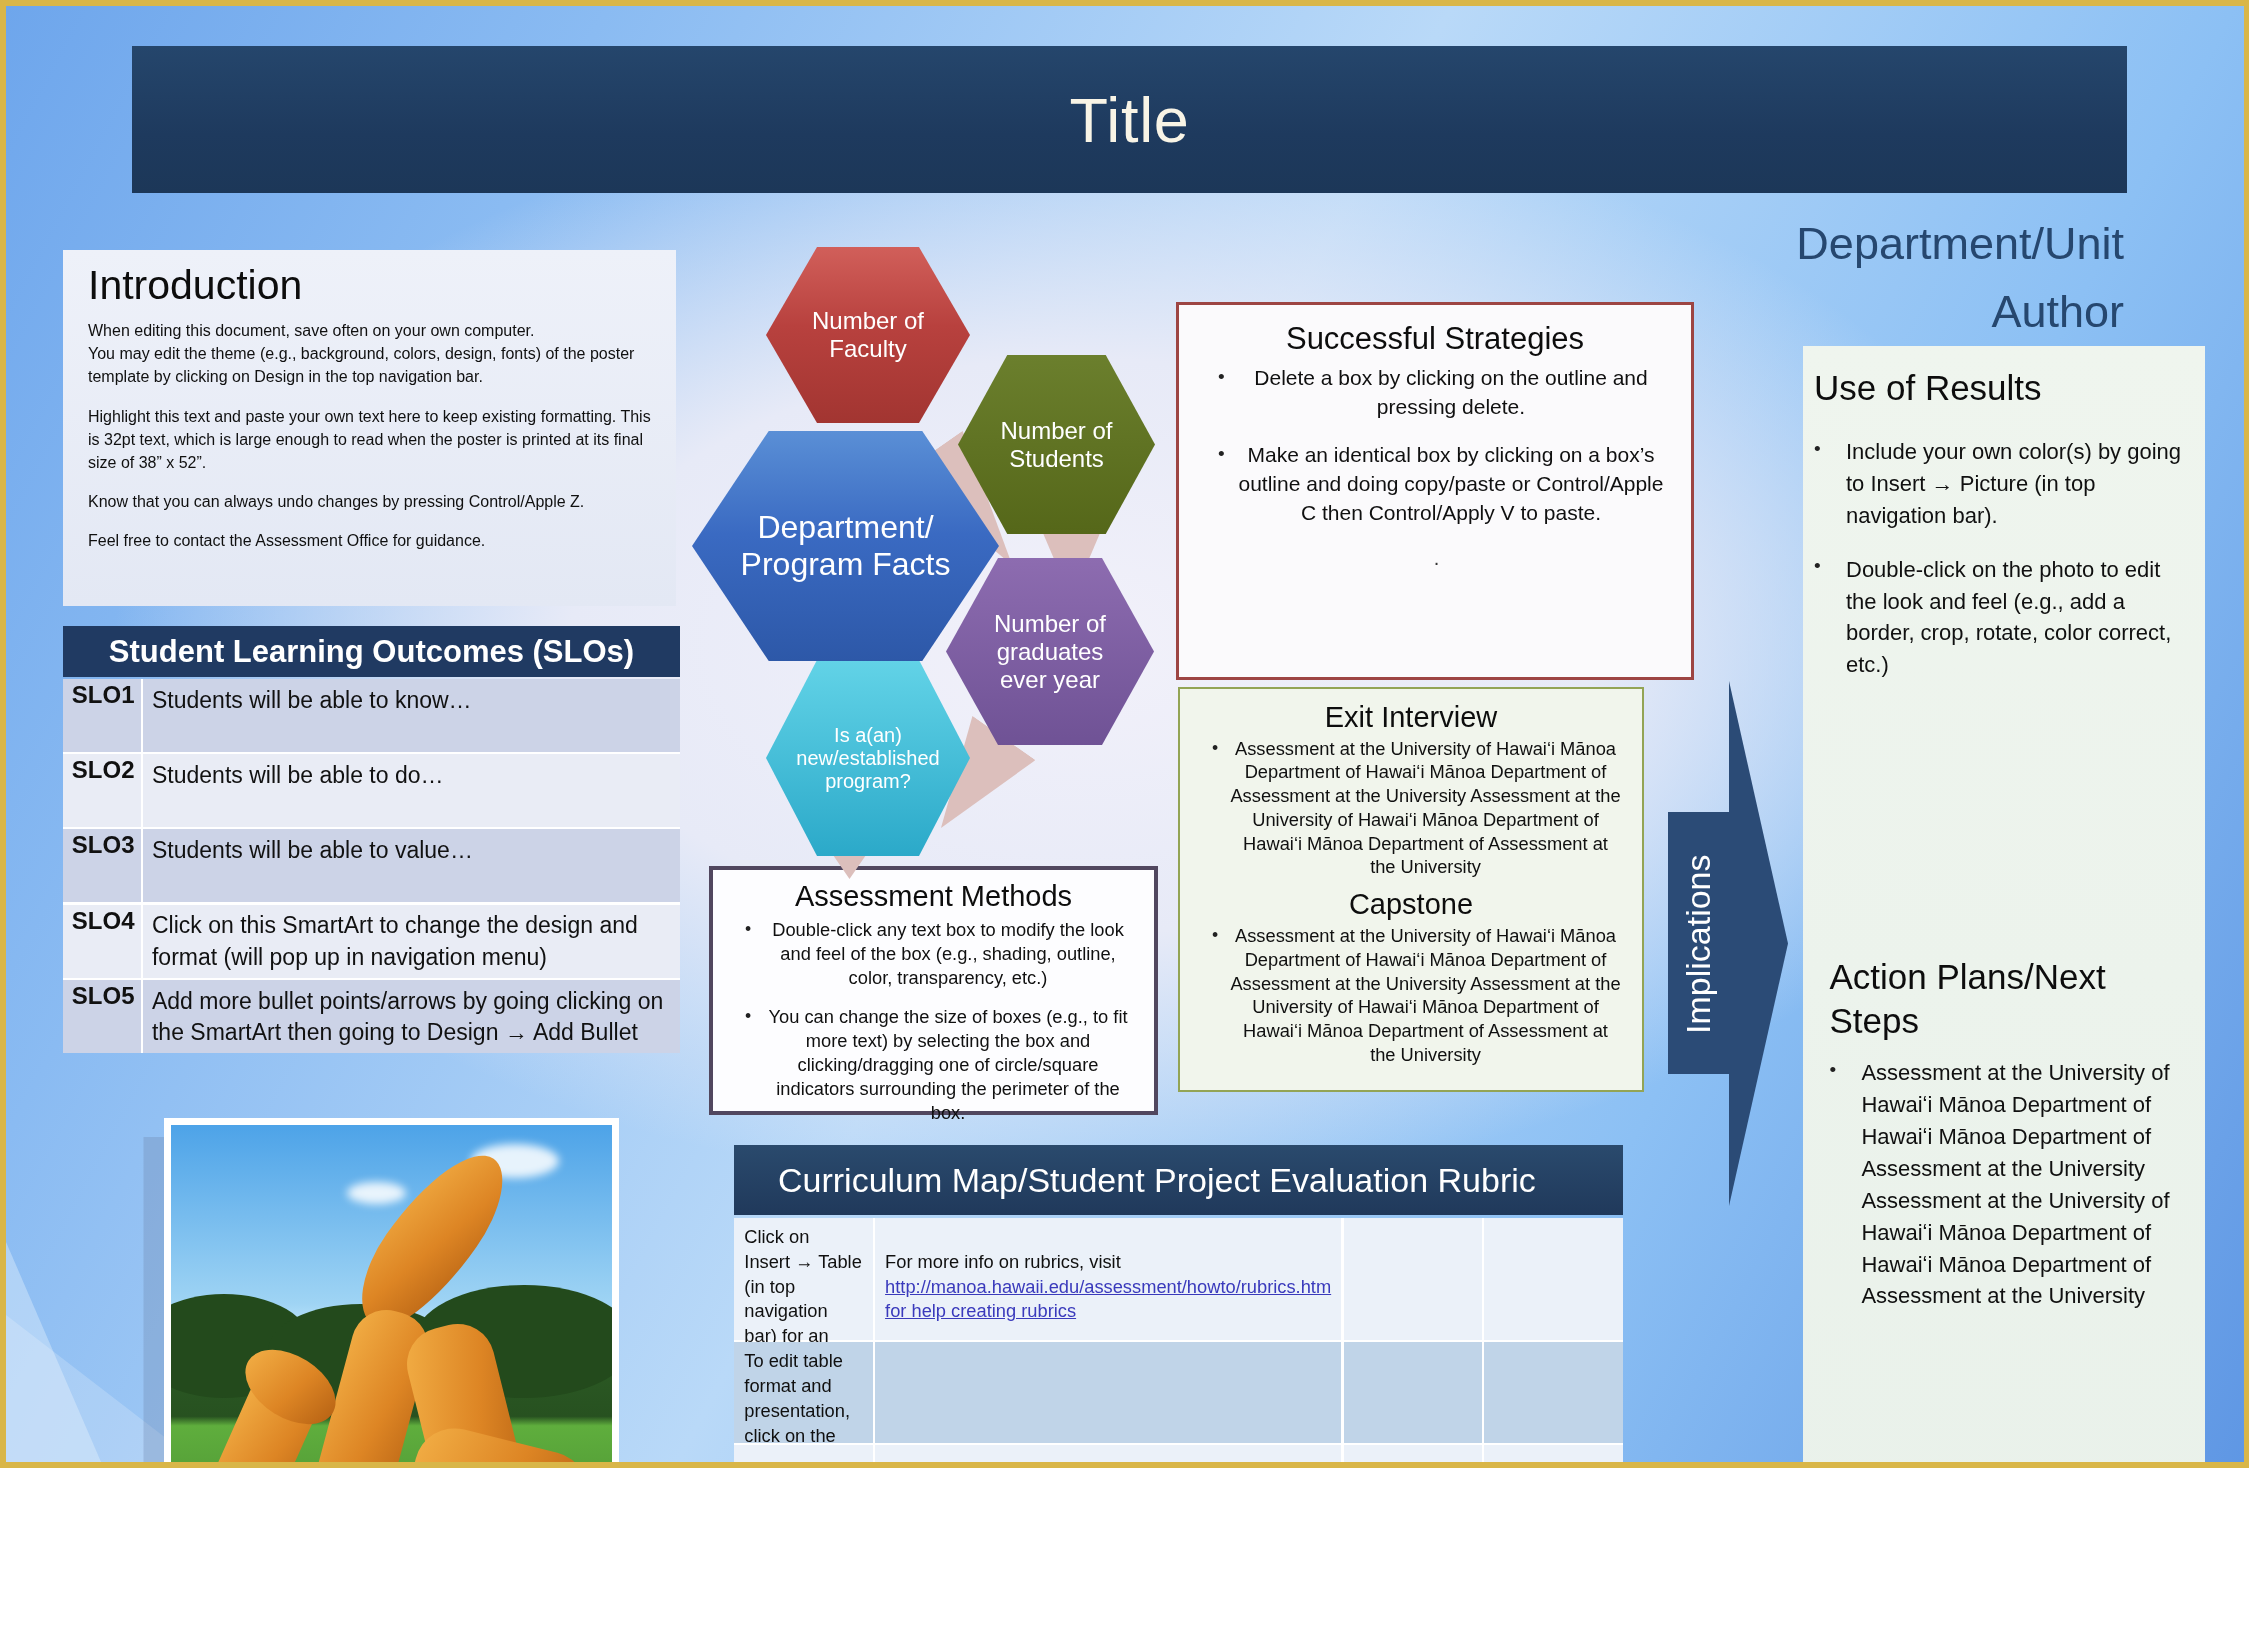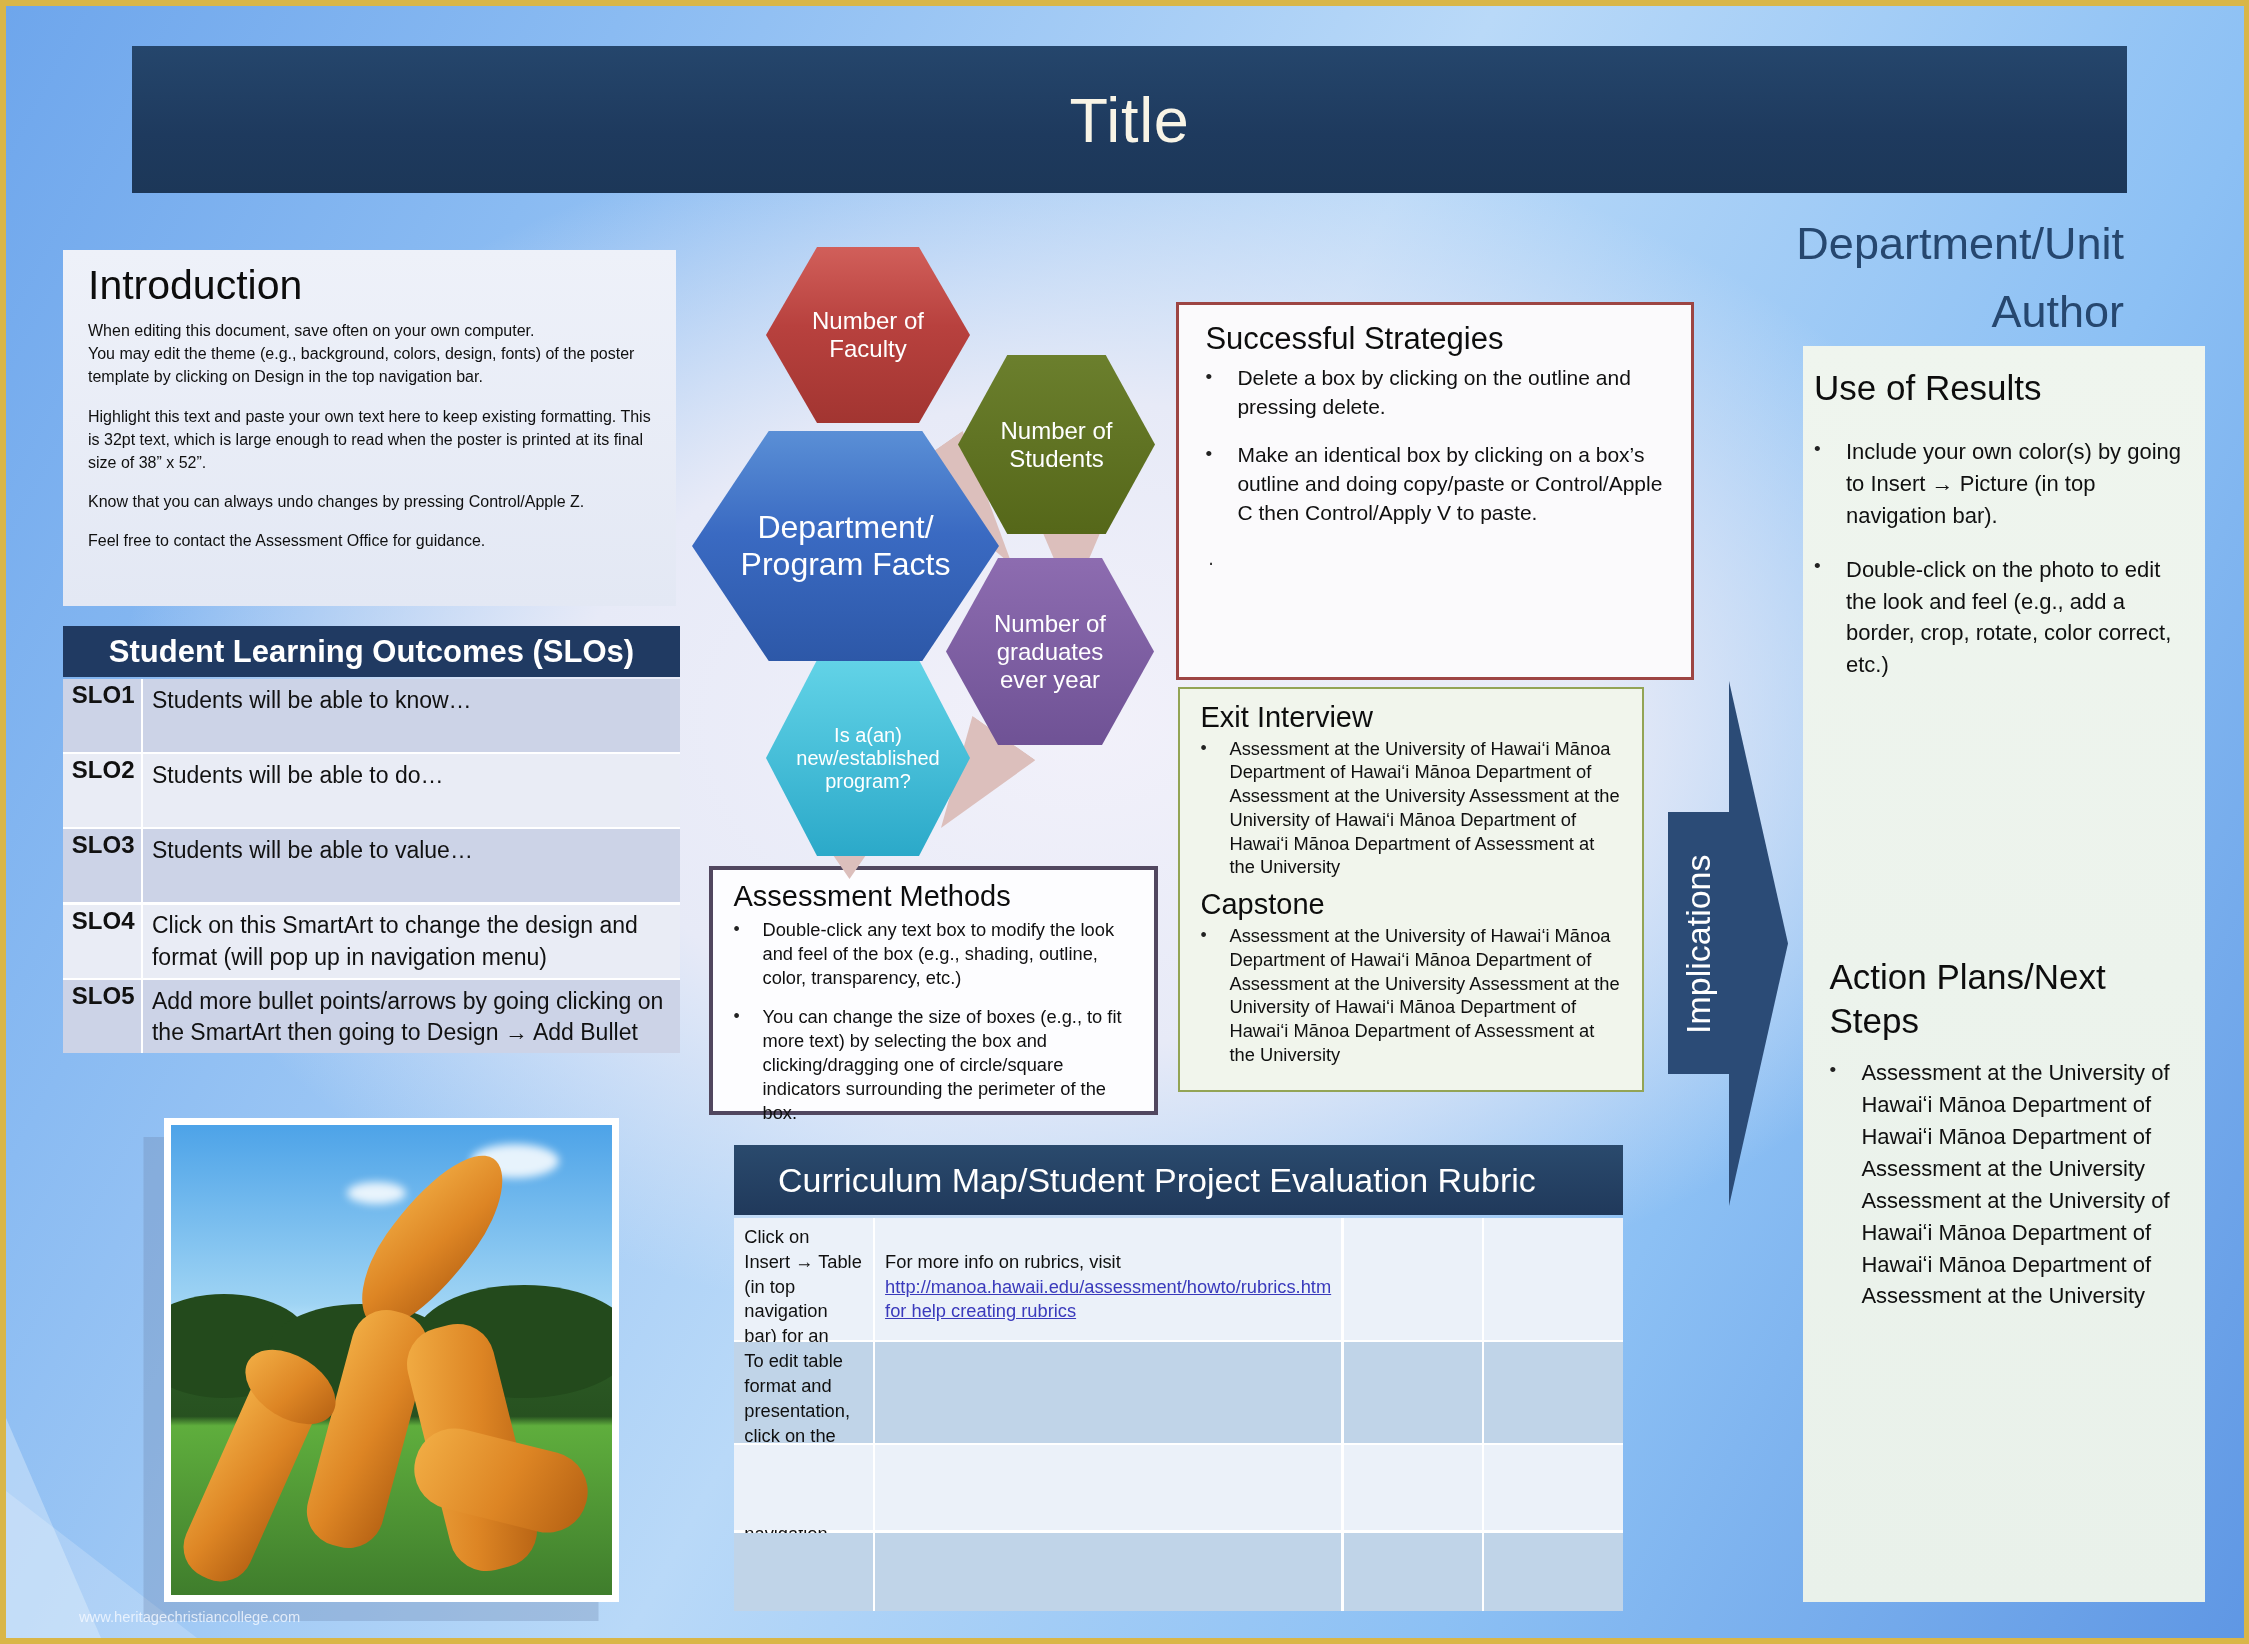--- a/index.html
+++ b/index.html
@@ -1,18 +1,18 @@
 <!DOCTYPE html>
 <html style="font-size:11.7px"><head>
 <meta charset="utf-8">
 <style>
   * { margin:0; padding:0; box-sizing:border-box; }
   html,body { width:2250px; height:1644px; font-family:"Liberation Sans", sans-serif; }
   #poster {
-    position:relative; width:2250px; height:1644px; overflow:hidden;
+    position:relative; width:2250px; height:1468px; overflow:hidden;
     border:6.6px solid #d9b648;
     background:
       radial-gradient(ellipse 60% 52% at 48% 44%, #f2f1fa 0%, #e7eaf7 38%, rgba(231,234,247,0) 72%),
       linear-gradient(118deg, #6ea6ec 0%, #8abbf2 20%, #b9d9f8 48%, #8cc0f4 74%, #5f97e4 100%);
   }
   .facet1 { position:absolute; left:0; bottom:0; width:191px; height:147px;
     background:rgba(255,255,255,0.20); clip-path:polygon(0 0,100% 100%,0 100%); }
   .facet2 { position:absolute; left:0; bottom:0; width:95px; height:220px;
     background:rgba(205,228,250,0.55); clip-path:polygon(0 0,100% 100%,0 100%); }
 
@@ -55,21 +55,21 @@
     display:flex; align-items:center; justify-content:center; text-align:center;
     color:#fff; z-index:2; padding:0 25px; white-space:pre-line; }
   .hex-red    { background:linear-gradient(180deg,#d15f5a 0%,#b8413e 45%,#a23531 100%); font-size:24px; }
   .hex-green  { background:linear-gradient(180deg,#6b7f2d 0%,#556719 100%); font-size:24px; }
   .hex-blue   { background:linear-gradient(180deg,#5a8fd6 0%,#3a6ac2 45%,#2d58a8 100%); font-size:32px; z-index:3; }
   .hex-purple { background:linear-gradient(180deg,#8d6cb0 0%,#6f5295 100%); font-size:24px; }
   .hex-cyan   { background:linear-gradient(180deg,#62d3e7 0%,#2ba9c9 100%); font-size:20px; }
   .connector { position:absolute; background:#dcbfbc; clip-path:polygon(0 0,100% 0,50% 100%); z-index:1; }
 
   
-  .note { position:absolute; background:#fbfafc; }
+  .note { position:absolute; background:#fbfafc;text-align:center; }
   .note h2 { font-size:31px; font-weight:400; color:#0d0d0d; margin-bottom:7.3px; }
   .b-row { display:flex; margin-bottom:19px; }
   .b-row .dot { width:32px; flex:none; font-size:19px; padding-top:1.5px; color:#222; }
   .b-row .txt { font-size:20px; line-height:1.38; color:#101010; }
   .ss-box { left:1170px; top:296px; width:518px; height:378px; border:3.7px solid #9d4543; padding:16px 26.4px; }
   .stray { font-size:20px; color:#333; margin-left:2.9px; }
   .exit-box { left:1172px; top:681px; width:466px; height:405px; border:2.9px solid #93a455;
     background:#f1f5ec; padding:11.7px 20.5px; }
   .exit-box h2 { font-size:29px; margin-bottom:2.9px; }
   .exit-box .b-row { margin-bottom:8.8px; }

